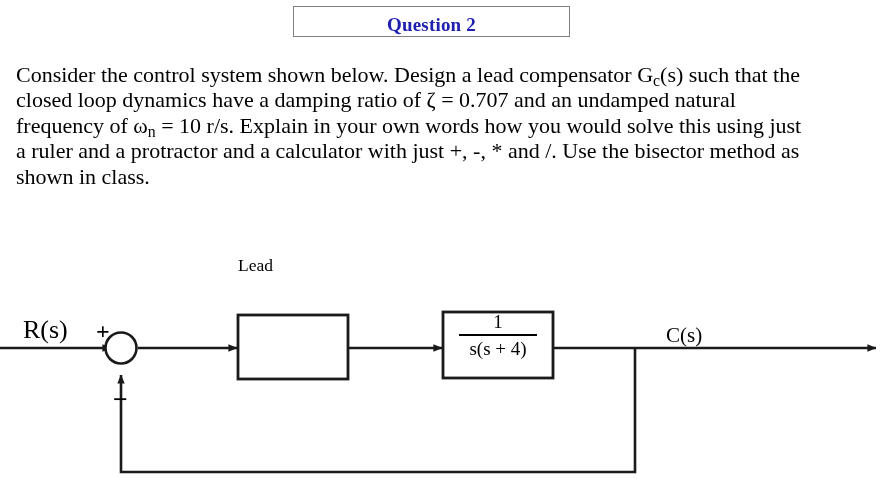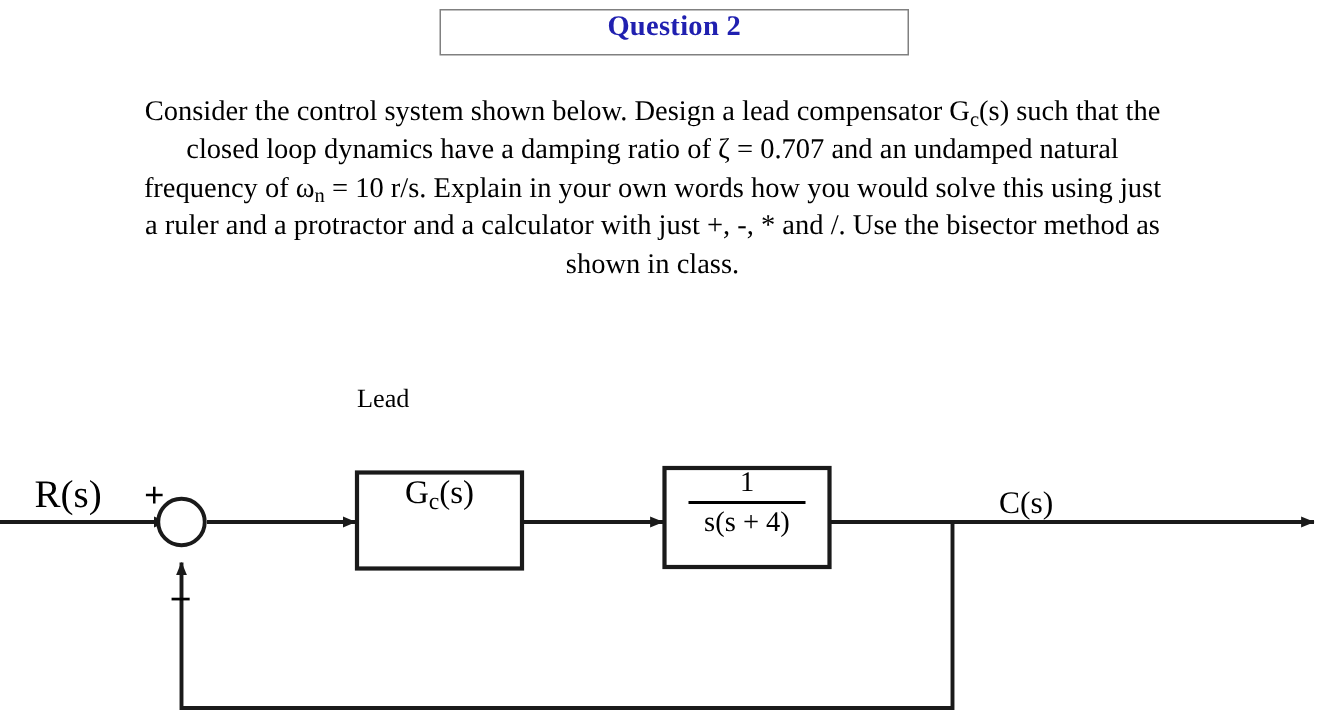--- a/index.html
+++ b/index.html
@@ -14,44 +14,44 @@
     font-family: "Liberation Serif", "DejaVu Serif", serif;
     color: #000000;
     overflow: hidden;
   }
 
   
   #title-box {
     position: absolute;
     left: 293px;
     top: 6px;
-    width: 313px;
+    width: 277px;
     height: 31px;
     border: 1px solid #808080;
     box-sizing: border-box;
     display: flex;
-    align-items: flex-start;
+    align-items: flex-end;
     justify-content: center;
   }
   #title-text {
     font-weight: bold;
     font-size: 19px;
     color: #2020b0;
     letter-spacing: 0.2px;
   }
 
   
   #question-body {
     position: absolute;
     left: 16px;
     top: 62px;
     width: 838px;
-    font-size: 19px;
+    font-size: 22px;
     line-height: 25.4px;
-    text-align: center;
+    text-align: left;
     white-space: pre-wrap;
   }
   .sub {
     font-size: 0.72em;
     vertical-align: -0.28em;
     line-height: 0;
   }
 
   
   #diagram {
@@ -159,21 +159,20 @@
   </svg>
 
   <div class="dlabel" id="label-lead-1">Lead</div>
 
   <div class="dlabel" id="label-rs">R(s)</div>
   <div class="dlabel" id="label-cs">C(s)</div>
 
   <div class="dlabel" id="label-plus">+</div>
   <div class="dlabel" id="label-minus">−</div>
 
-  <div id="block-gc-label"><span>G</span><span class="sub">c</span><span>(s)</span></div>
 
   <div id="block-plant-frac">
     <span id="plant-num">1</span>
     <span id="plant-rule"></span>
     <span id="plant-den">s(s + 4)</span>
   </div>
 
 </div>
 
 </body></html>

